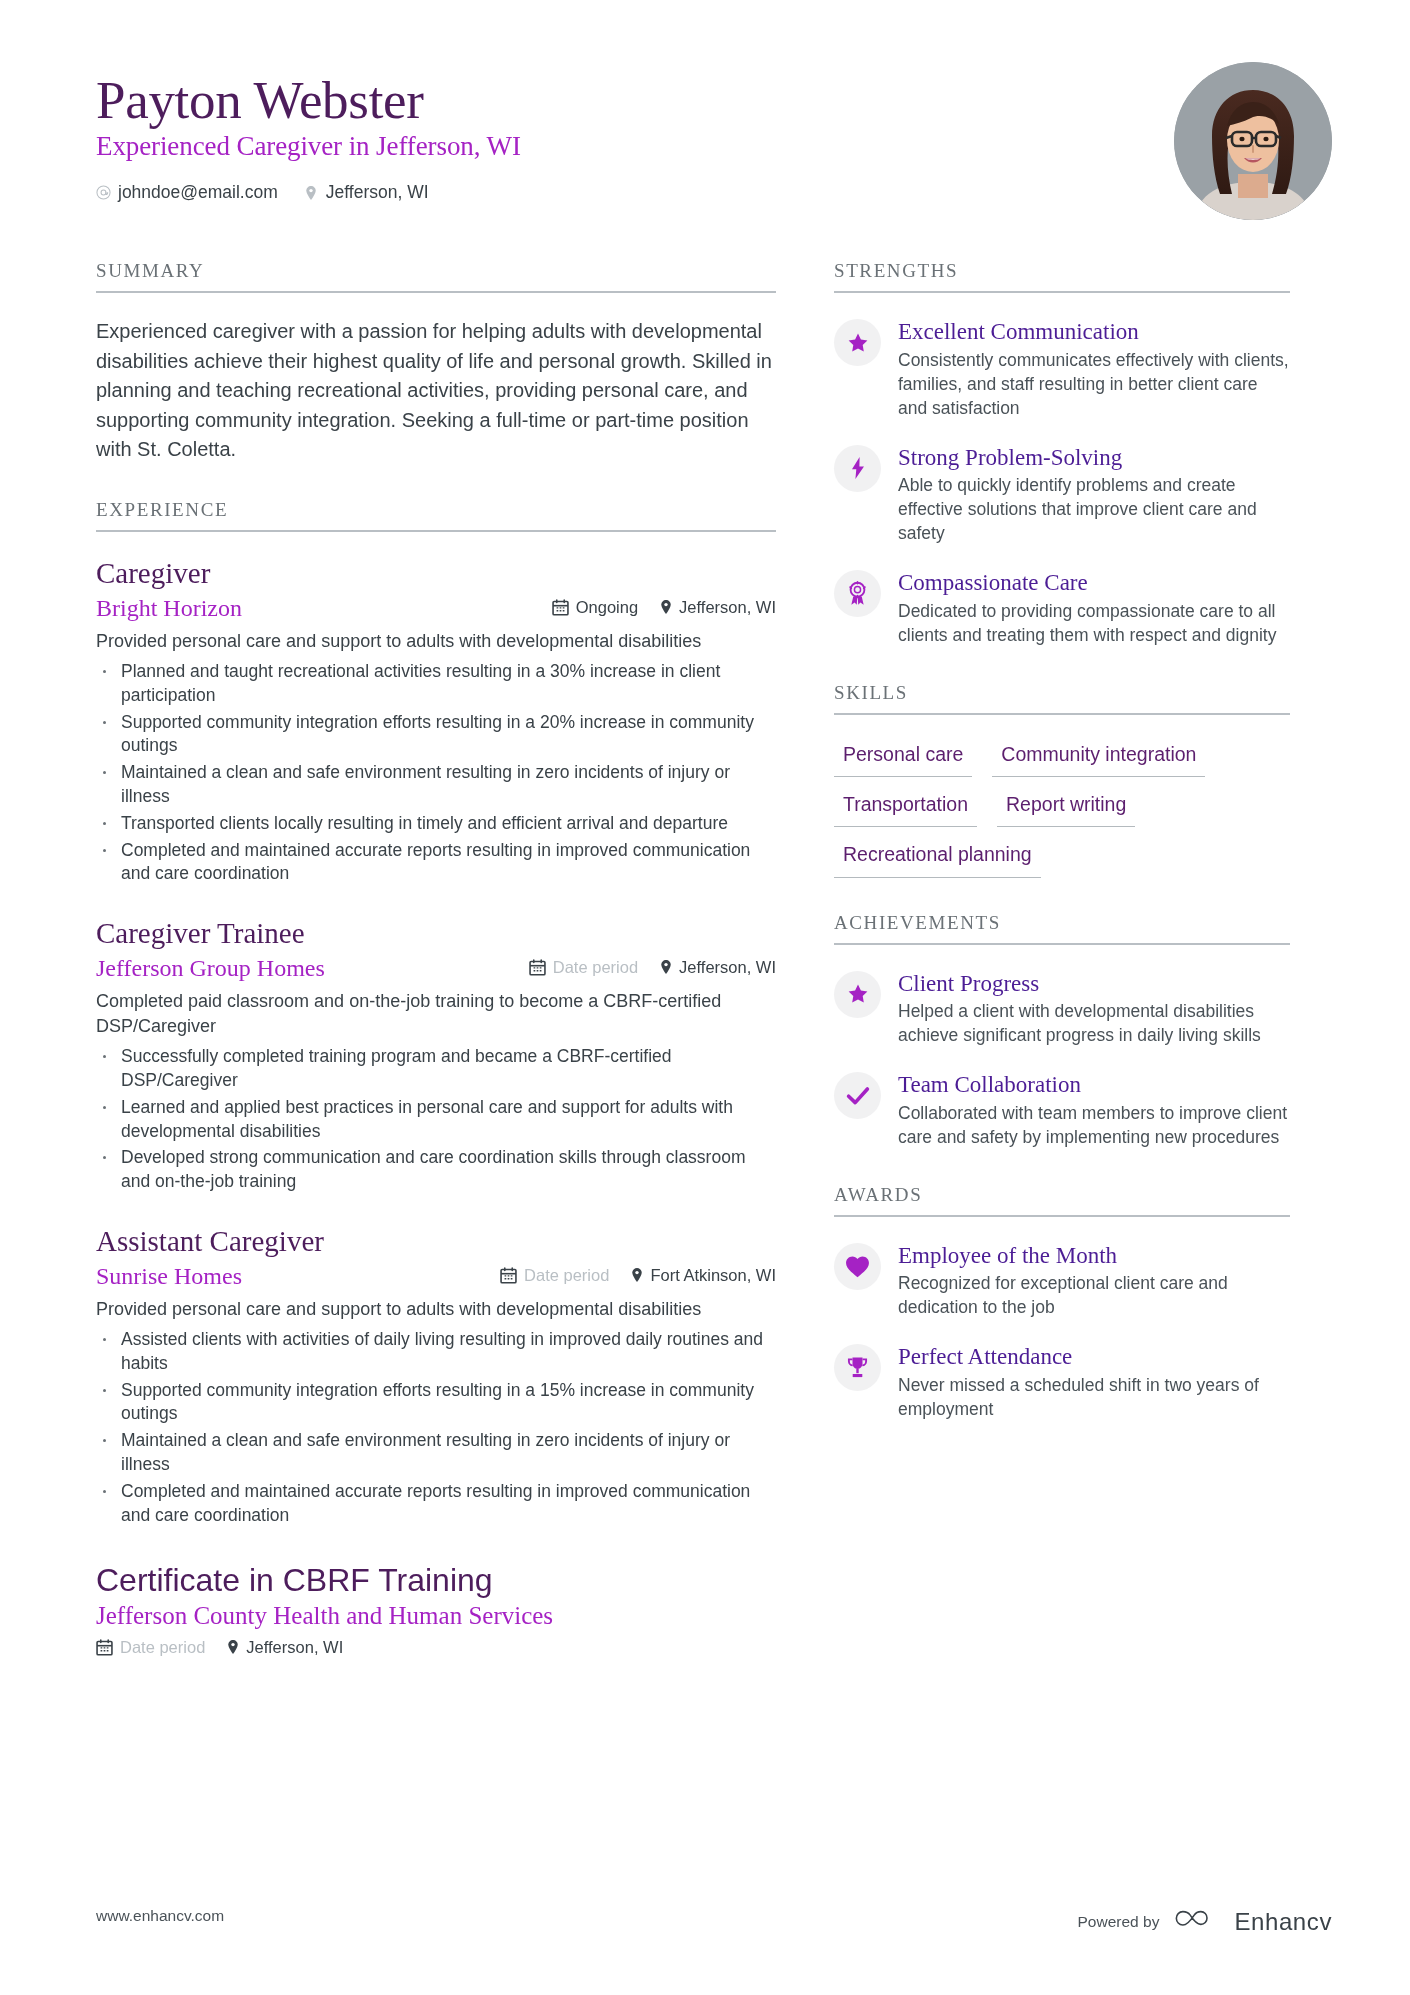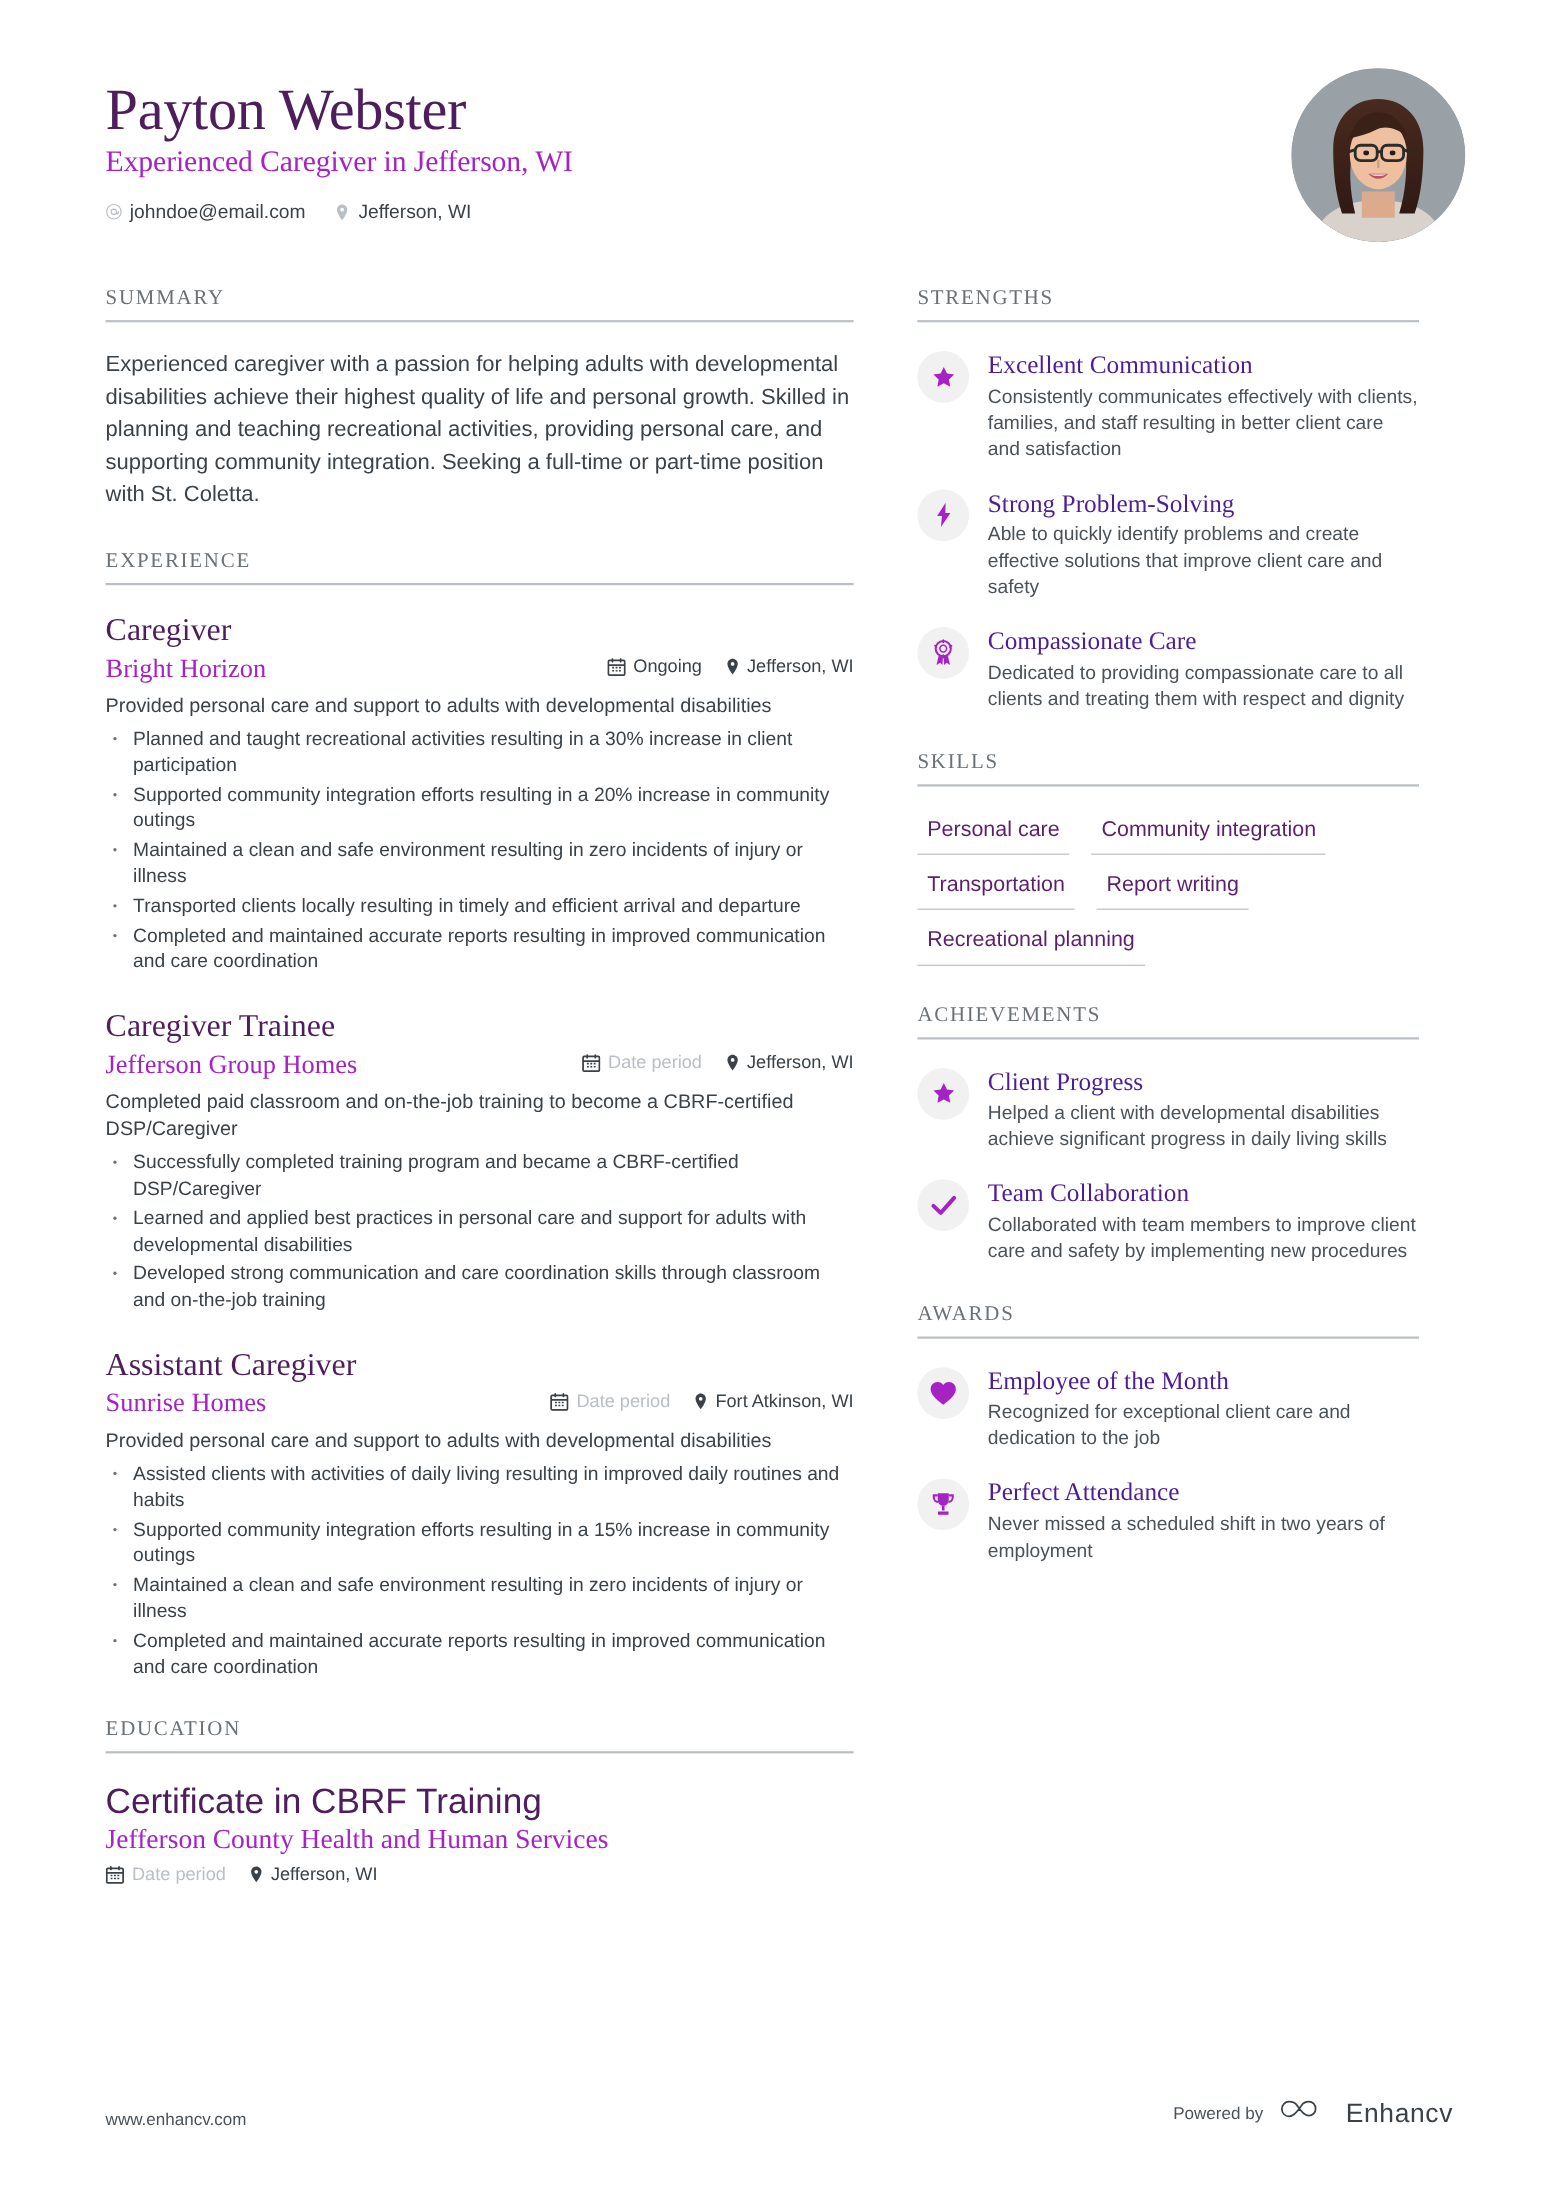--- a/index.html
+++ b/index.html
@@ -263,24 +263,24 @@
     color: #5c1f6e;
     padding: 4px 9px 10px 9px;
     border-bottom: 1.5px solid #b4babe;
     line-height: 1.2;
   }
 
   
   .footer {
     position: absolute;
     left: 96px;
-    right: 89px;
+    right: 78px;
     bottom: 58px;
     display: flex;
-    align-items: flex-end;
+    align-items: flex-start;
     justify-content: space-between;
     font-size: 15.5px;
     color: #4a5258;
   }
   .powered {
     display: flex;
     align-items: center;
     gap: 16px;
   }
   .brand {
@@ -487,21 +487,20 @@
                 <li>Assisted clients with activities of daily living resulting in improved daily routines and habits</li>
                 <li>Supported community integration efforts resulting in a 15% increase in community outings</li>
                 <li>Maintained a clean and safe environment resulting in zero incidents of injury or illness</li>
                 <li>Completed and maintained accurate reports resulting in improved communication and care coordination</li>
               </ul>
             </div>
           </div>
       </div>
 
       <div class="sec">
-        <div class="sec-title">EDUCATION</div>
         <div id="education-list">
             <div>
               <div class="edu-title">Certificate in CBRF Training</div>
               <div class="edu-school">Jefferson County Health and Human Services</div>
               <div class="meta-group edu-meta">
                 <span class="meta-item placeholder">
                   <span class="ico">
                     <svg width="17" height="17" viewBox="0 0 16 16">
                       <path fill="currentColor" d="M1.4 2.2h13.2v2.4H1.4zM1.4 5.6h13.2v8.6H1.4z" opacity="0"></path>
                       <rect x="1" y="2.3" width="14" height="12.5" rx="1" fill="none" stroke="currentColor" stroke-width="1.5"></rect>

